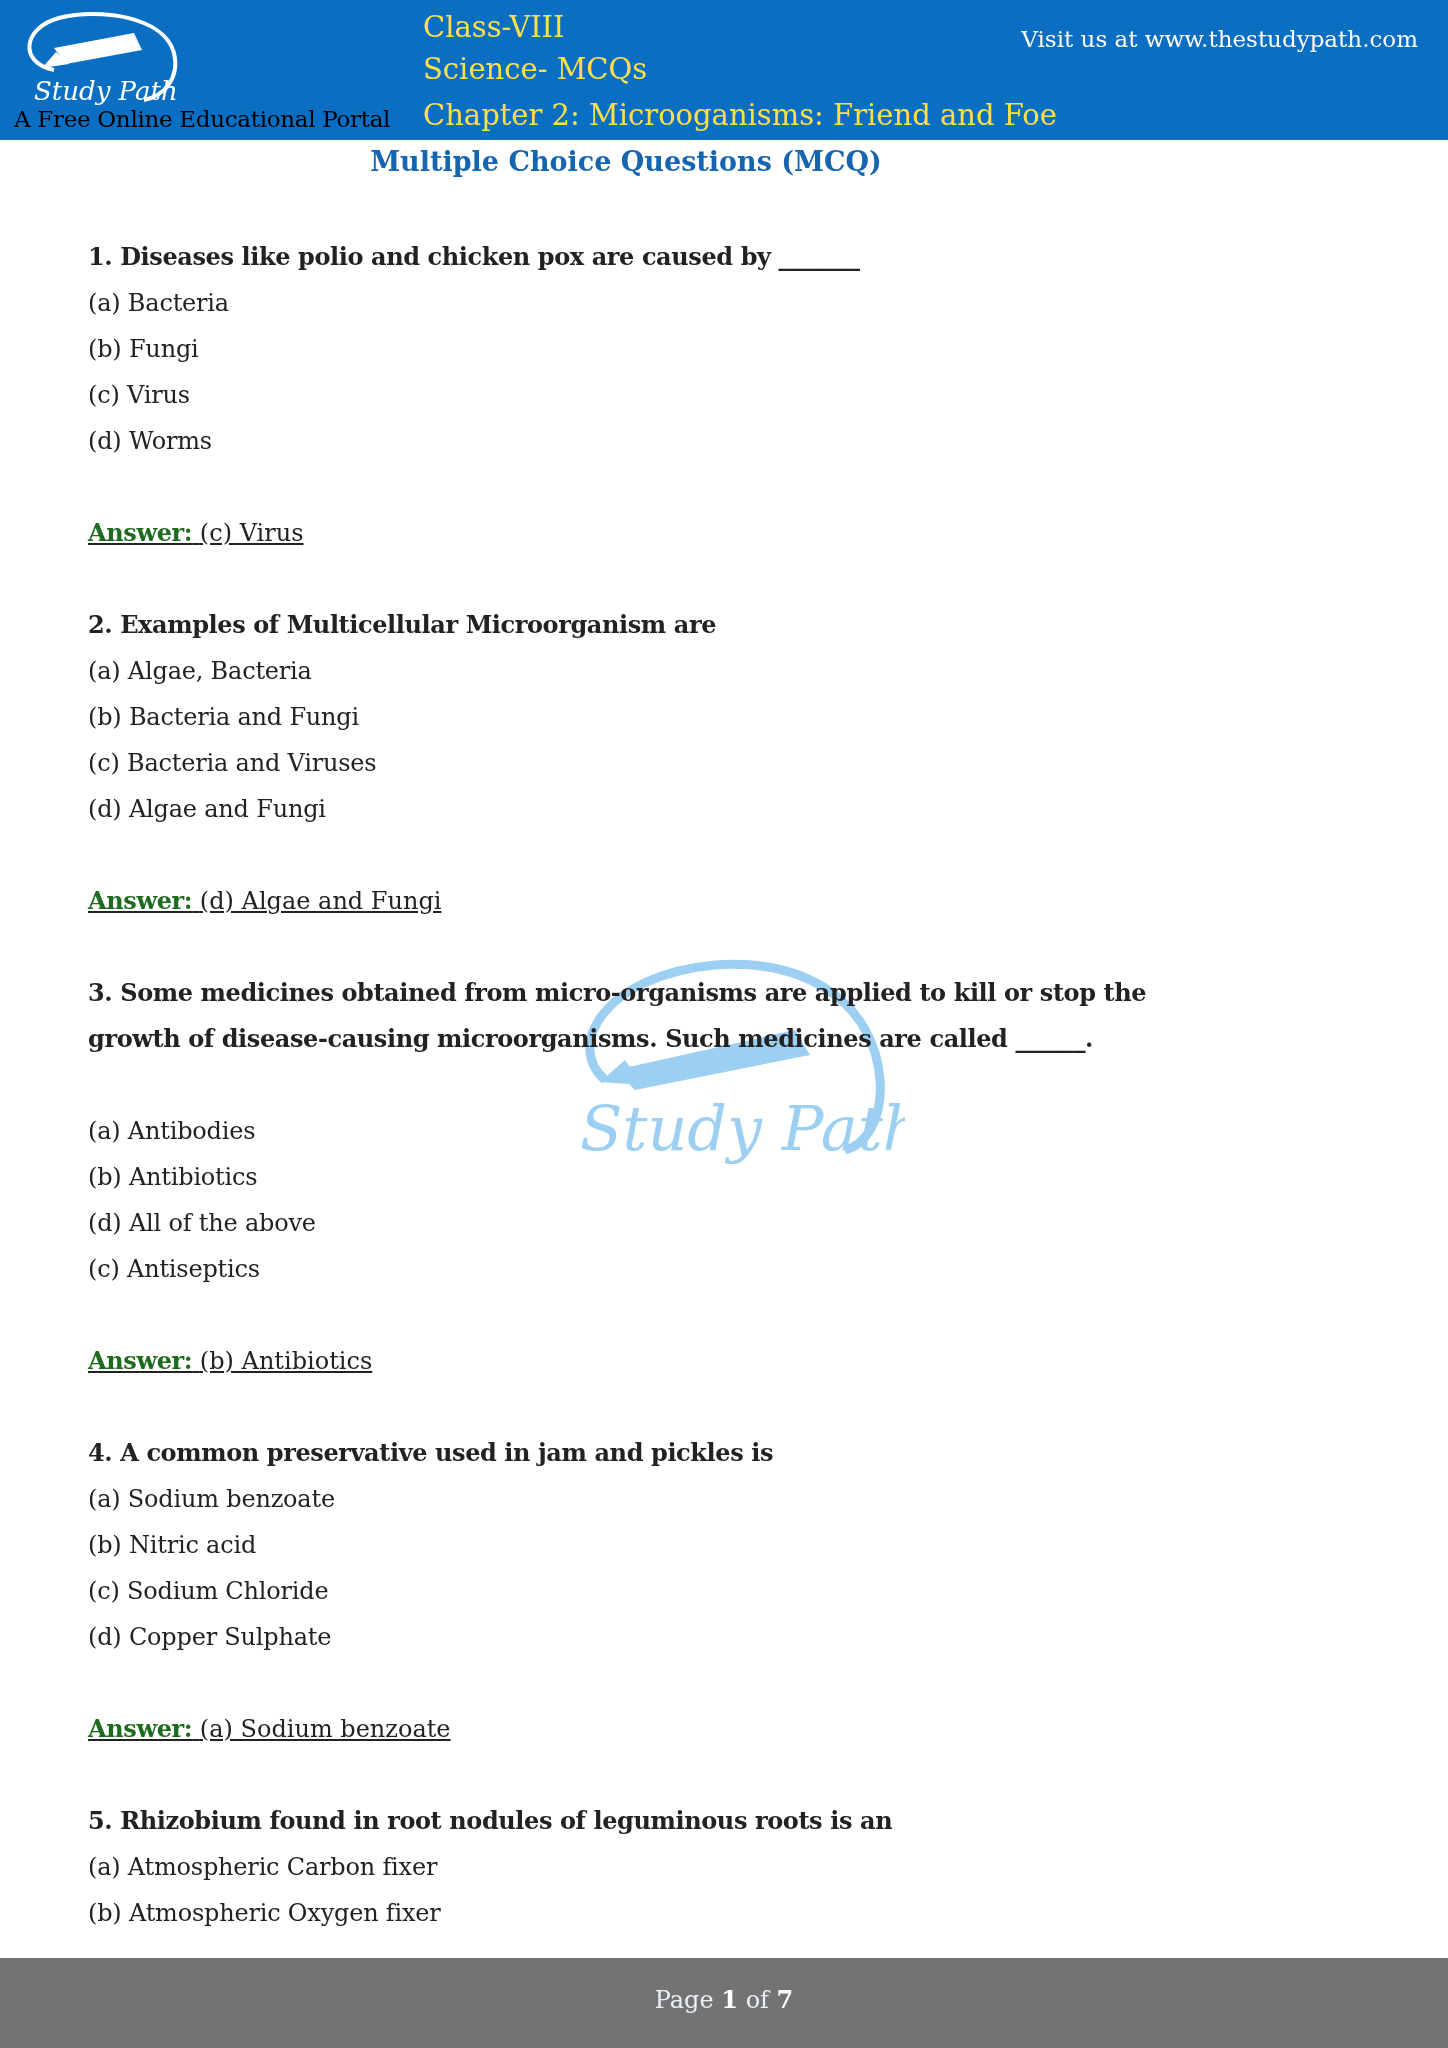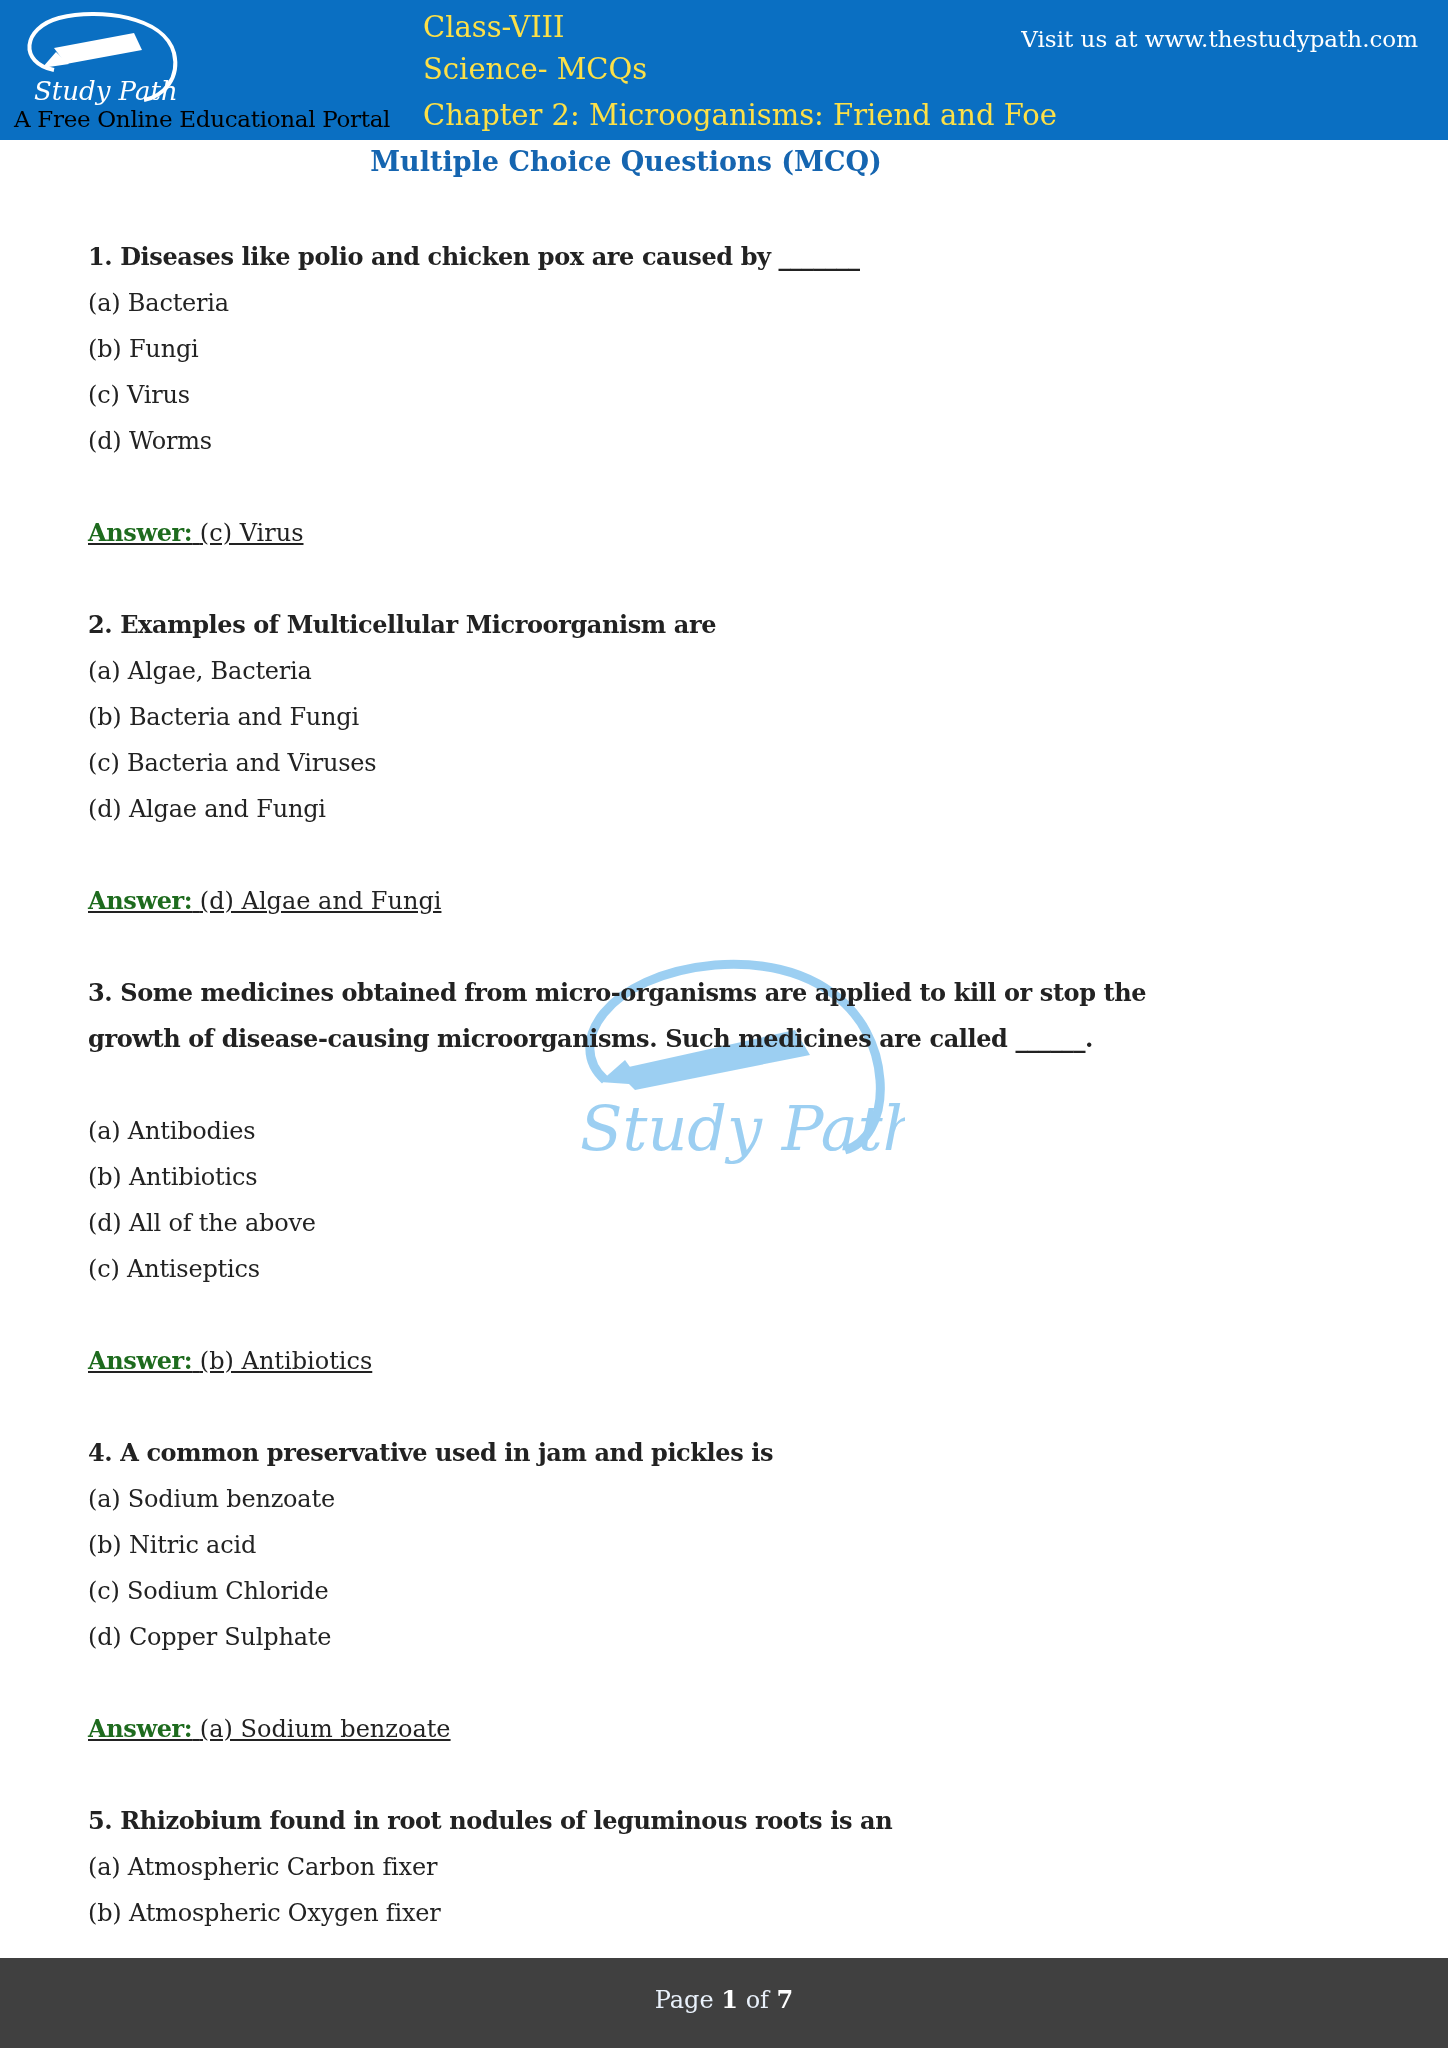--- a/index.html
+++ b/index.html
@@ -123,21 +123,21 @@
       pointer-events: none;
       opacity: 0.75;
     }
     
     .footer {
       position: absolute;
       left: 0;
       top: 1958px;
       width: 1448px;
       height: 90px;
-      background: #404040;
+      background: #737373;
       text-align: center;
       color: #e9f1fb;
       font-family: "DejaVu Serif", serif;
       font-size: 24px;
       line-height: 84px;
     }
     .footer .num {
       font-weight: bold;
       color: #ffffff;
     }

